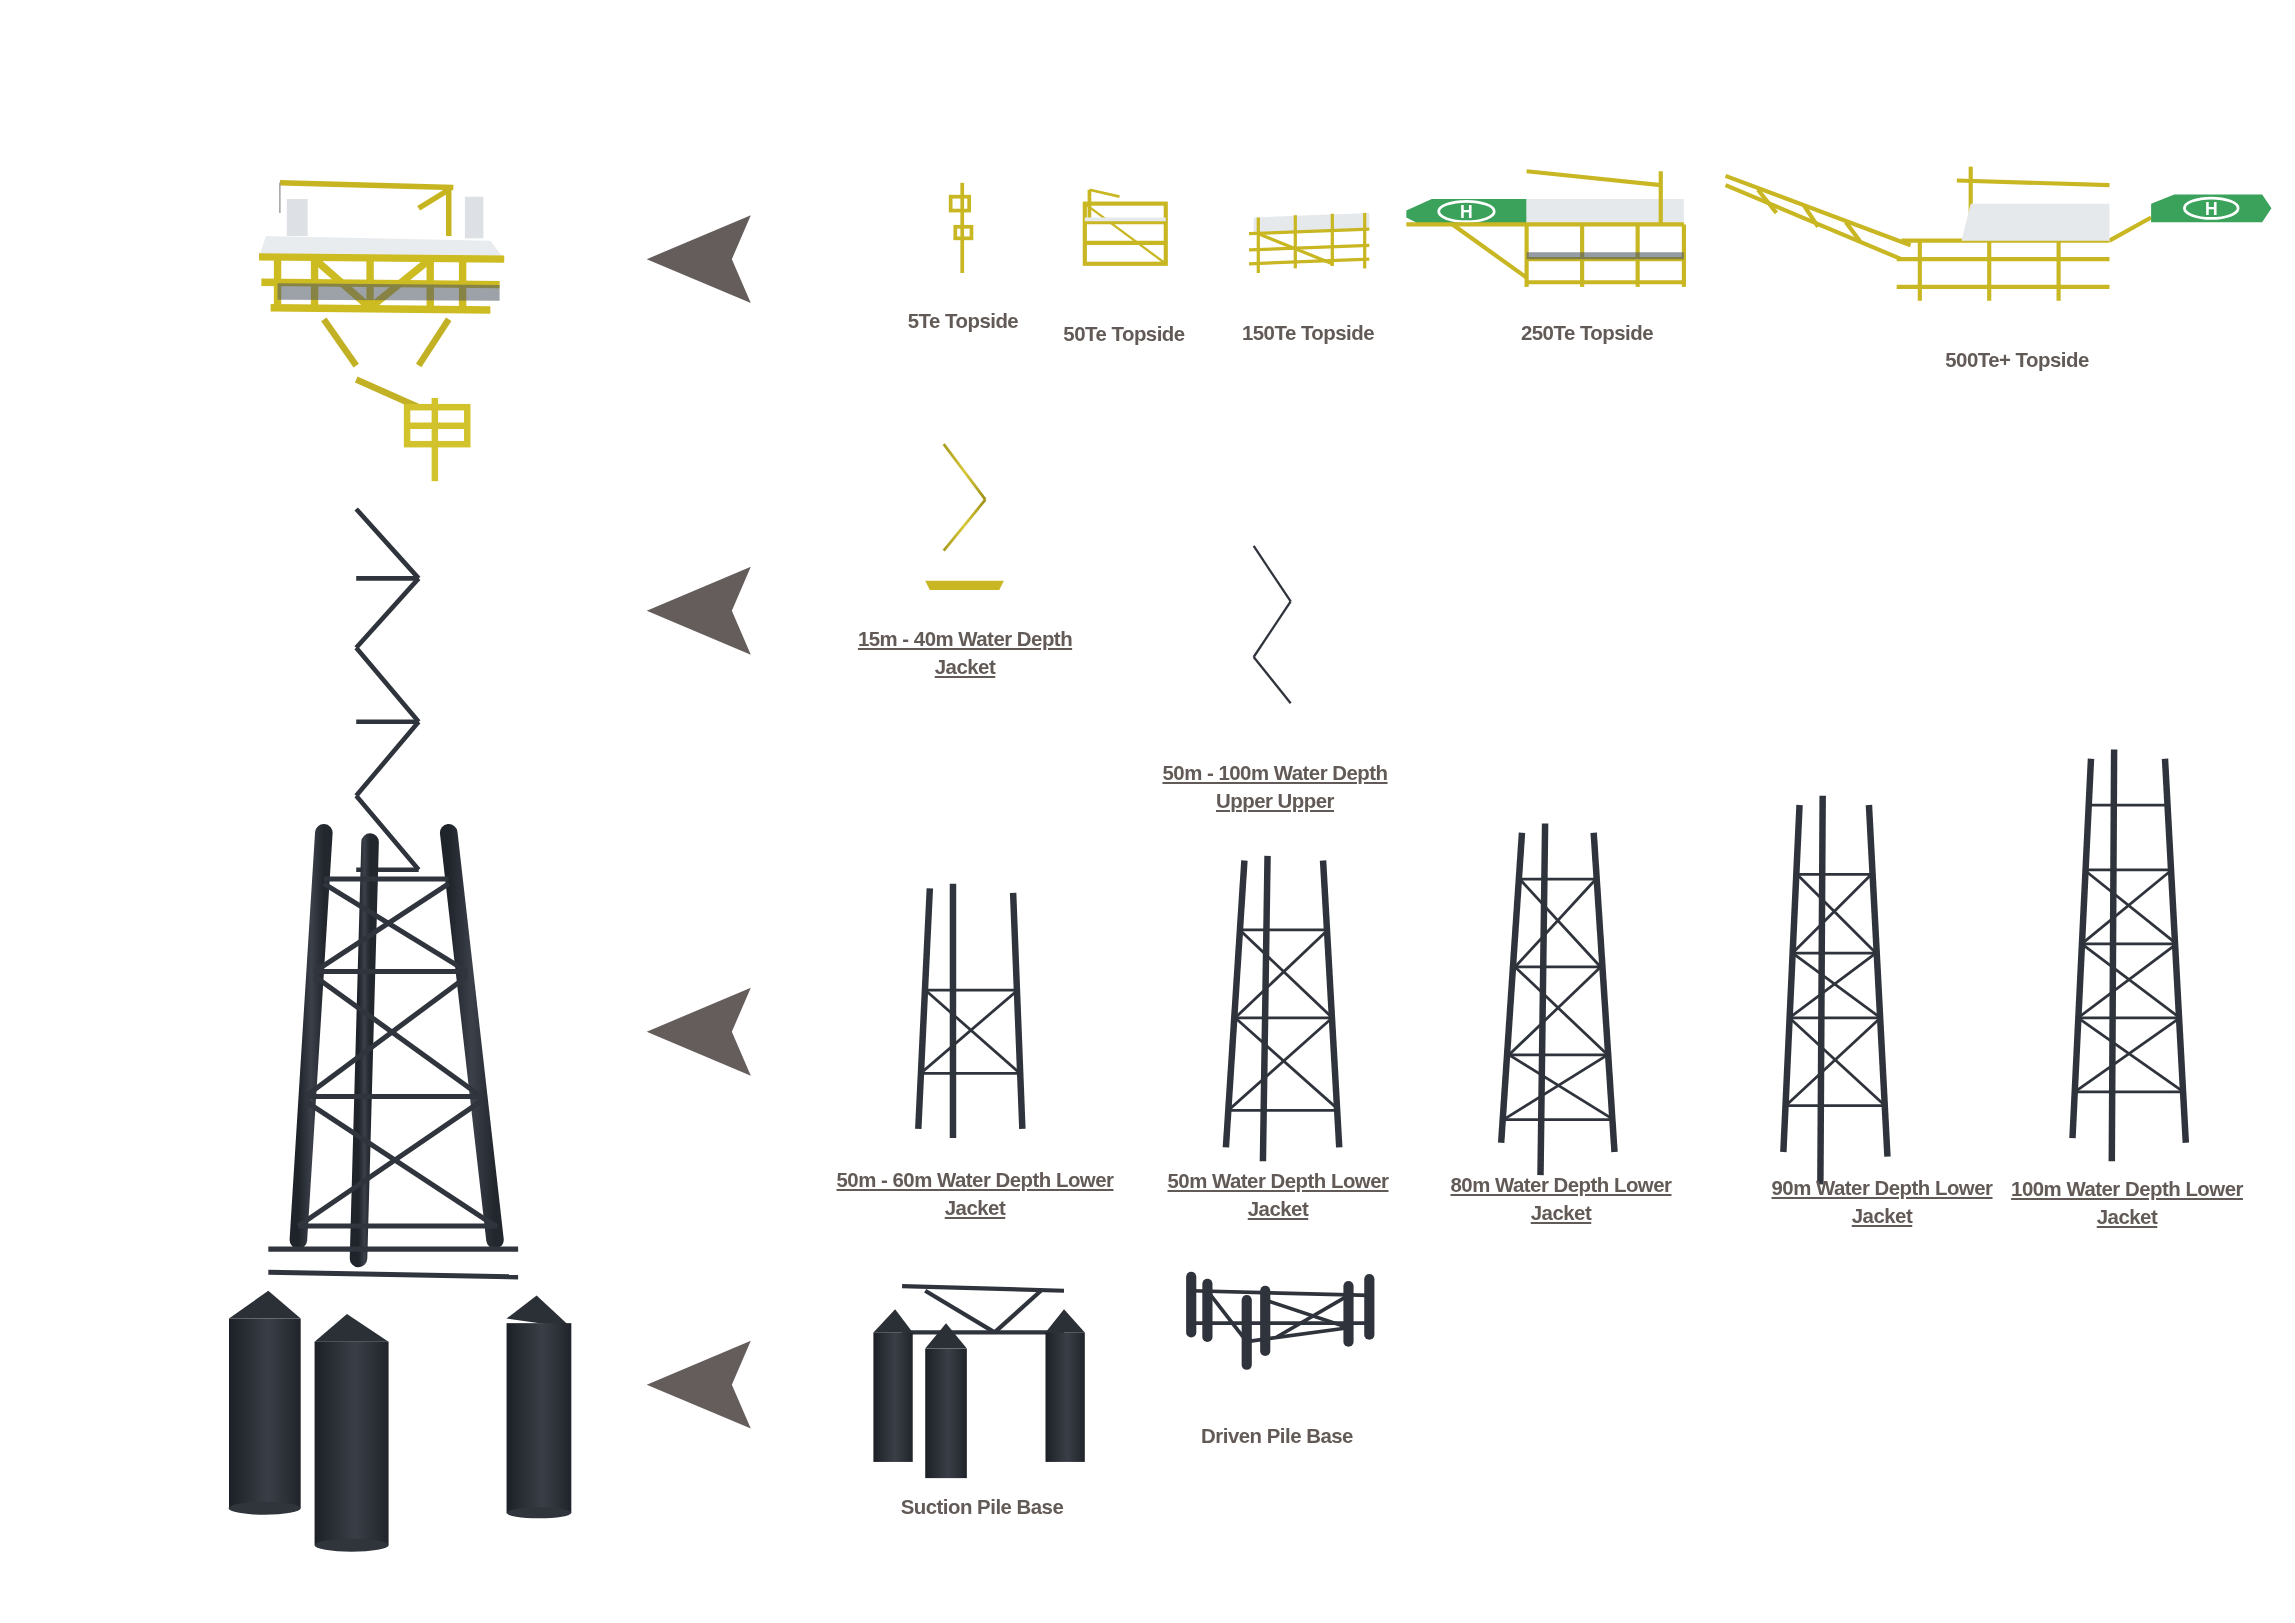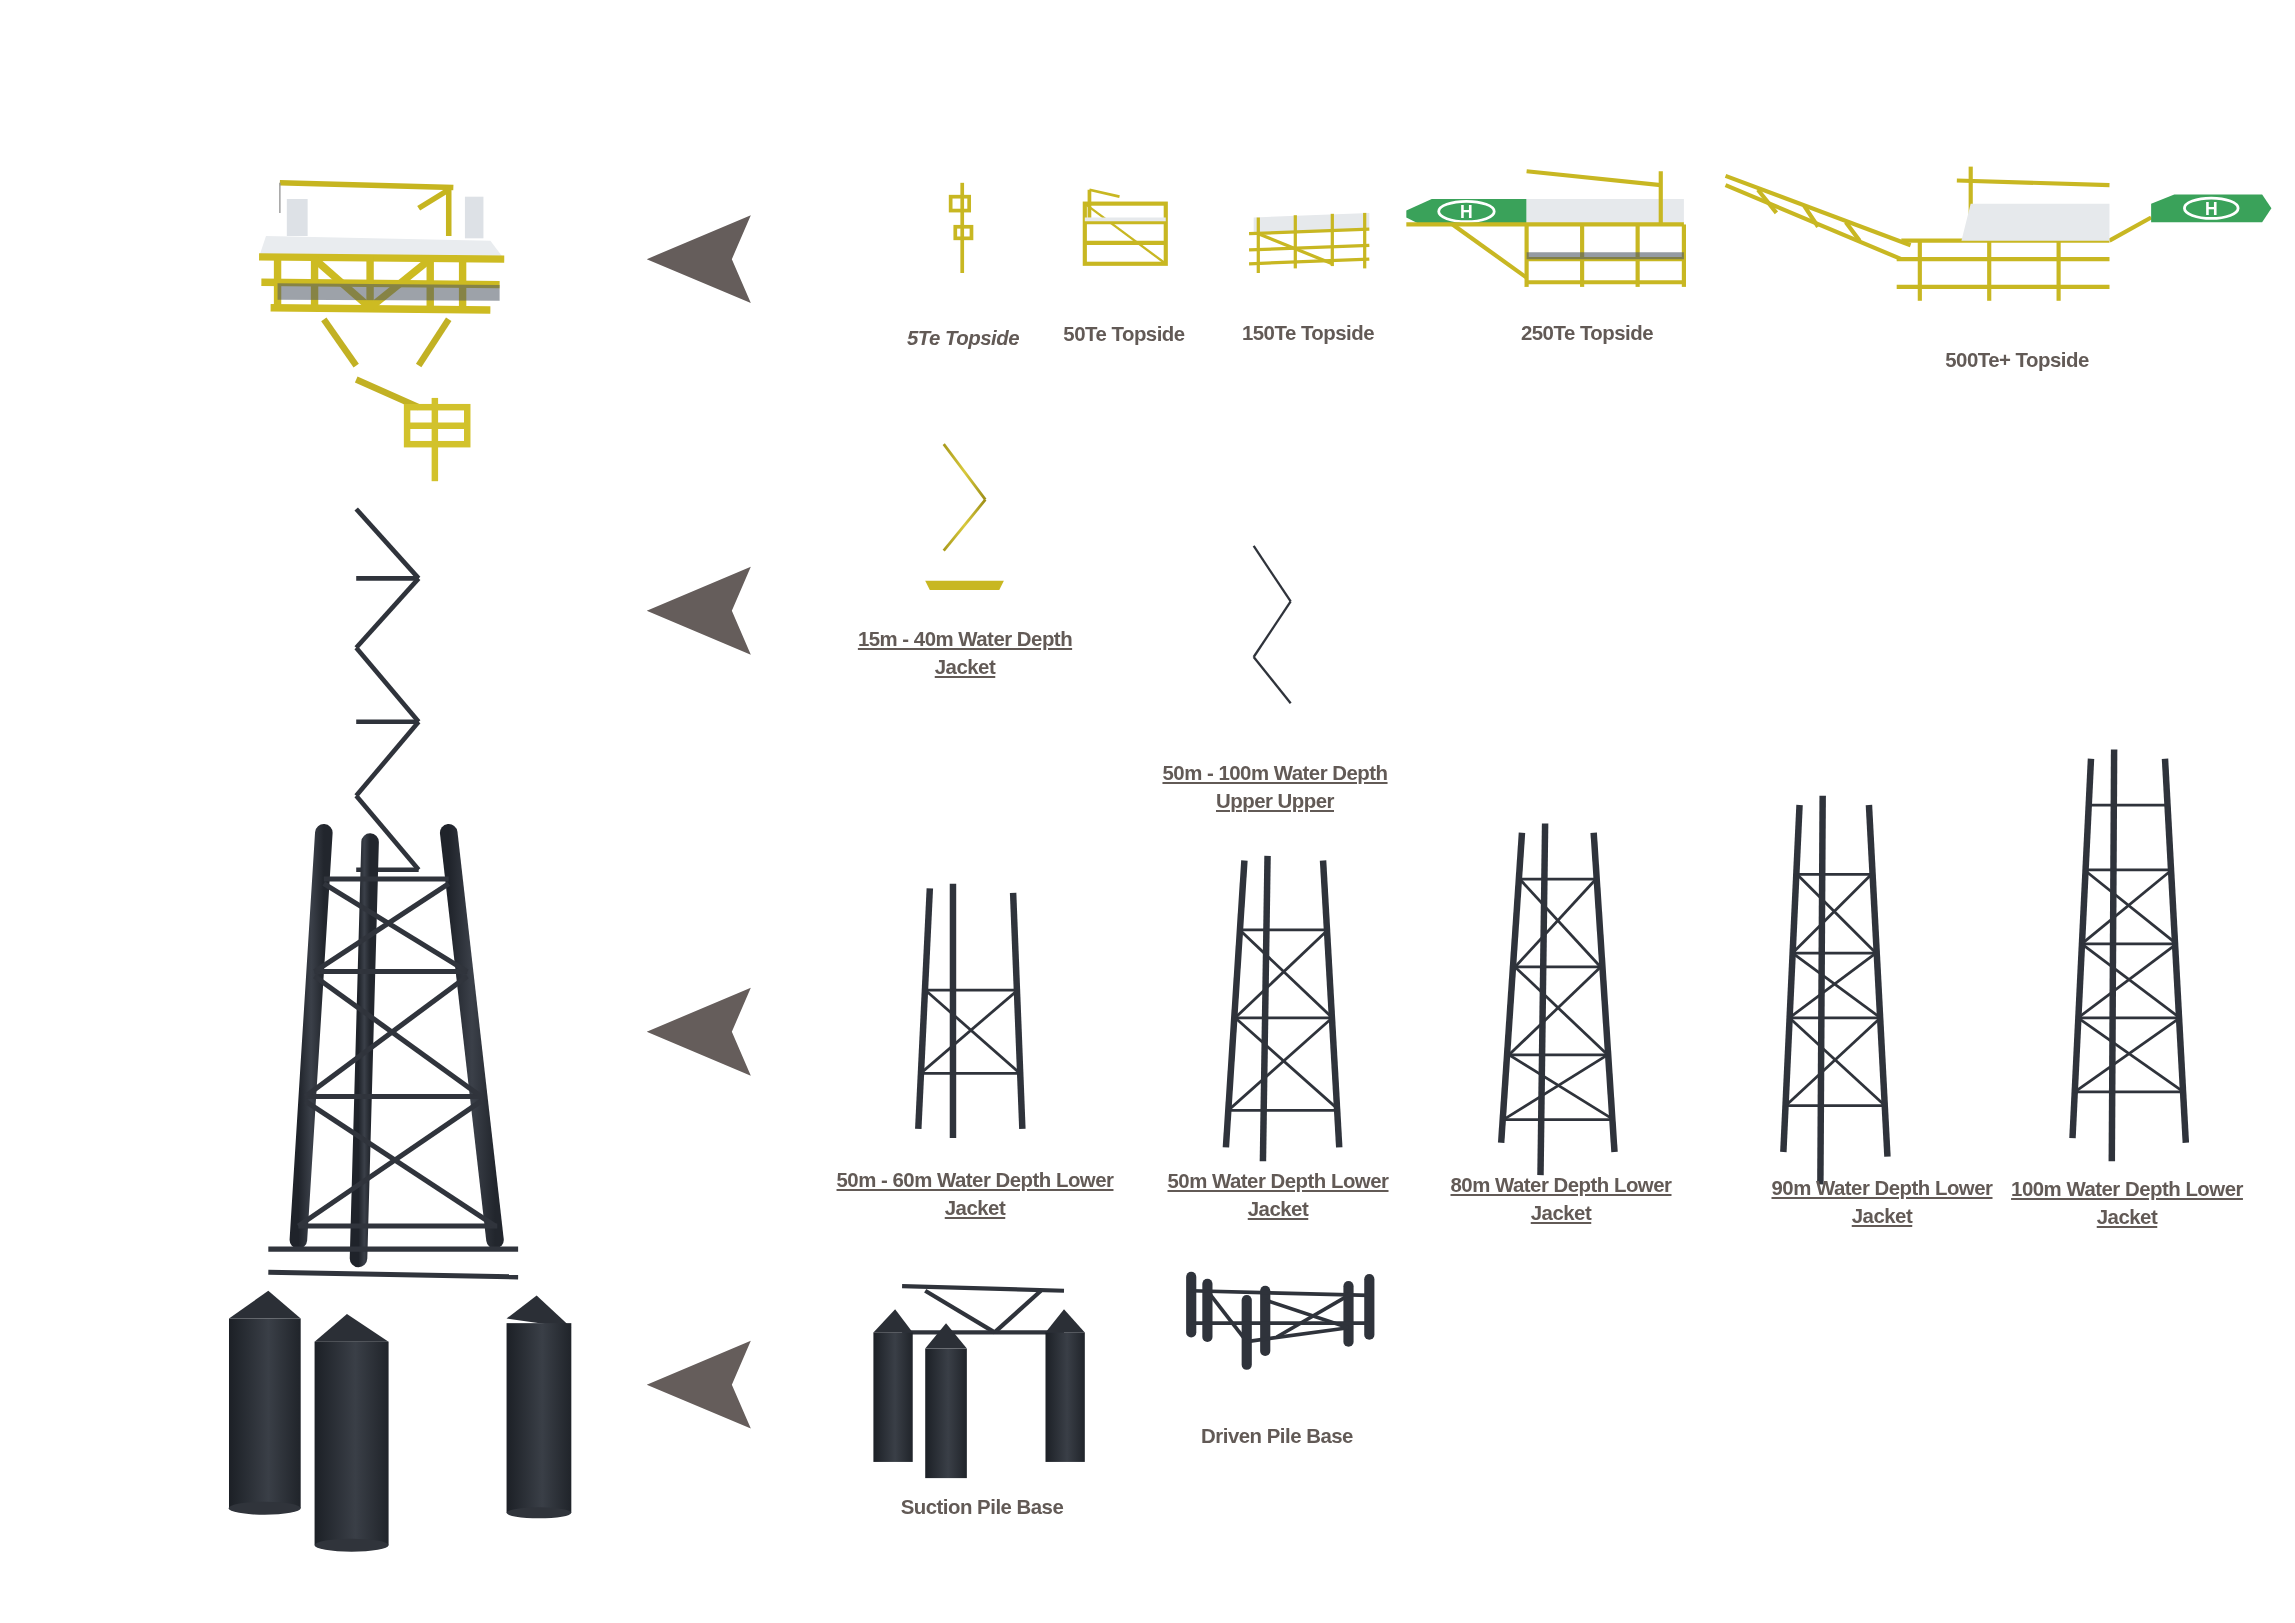--- a/index.html
+++ b/index.html
@@ -351,21 +351,21 @@
         <line x1="2575" y1="2860" x2="2960" y2="2860"></line>
         <line x1="2695" y1="2900" x2="2915" y2="2870"></line>
         <line x1="2610" y1="2790" x2="2695" y2="2900"></line>
         <line x1="2735" y1="2810" x2="2915" y2="2870"></line>
         <line x1="2915" y1="2800" x2="2760" y2="2890"></line>
       </g>
     </g>
   </g>
 </svg>
 
-<div class="label" style="left:963px; top:324px;font-style:italic;">5Te Topside</div>
+<div class="label" style="left:963px; top:307px;">5Te Topside</div>
 <div class="label" style="left:1124px; top:320px;">50Te Topside</div>
 <div class="label" style="left:1308px; top:319px;">150Te Topside</div>
 <div class="label" style="left:1587px; top:319px;">250Te Topside</div>
 <div class="label" style="left:2017px; top:338px;margin-top:8px;">500Te+ Topside</div>
 
 <div class="label" style="left:965px; top:625px;">
   <span>15m - 40m Water Depth</span>
   <span>Jacket</span>
 </div>
 <div class="label" style="left:1275px; top:759px;">

